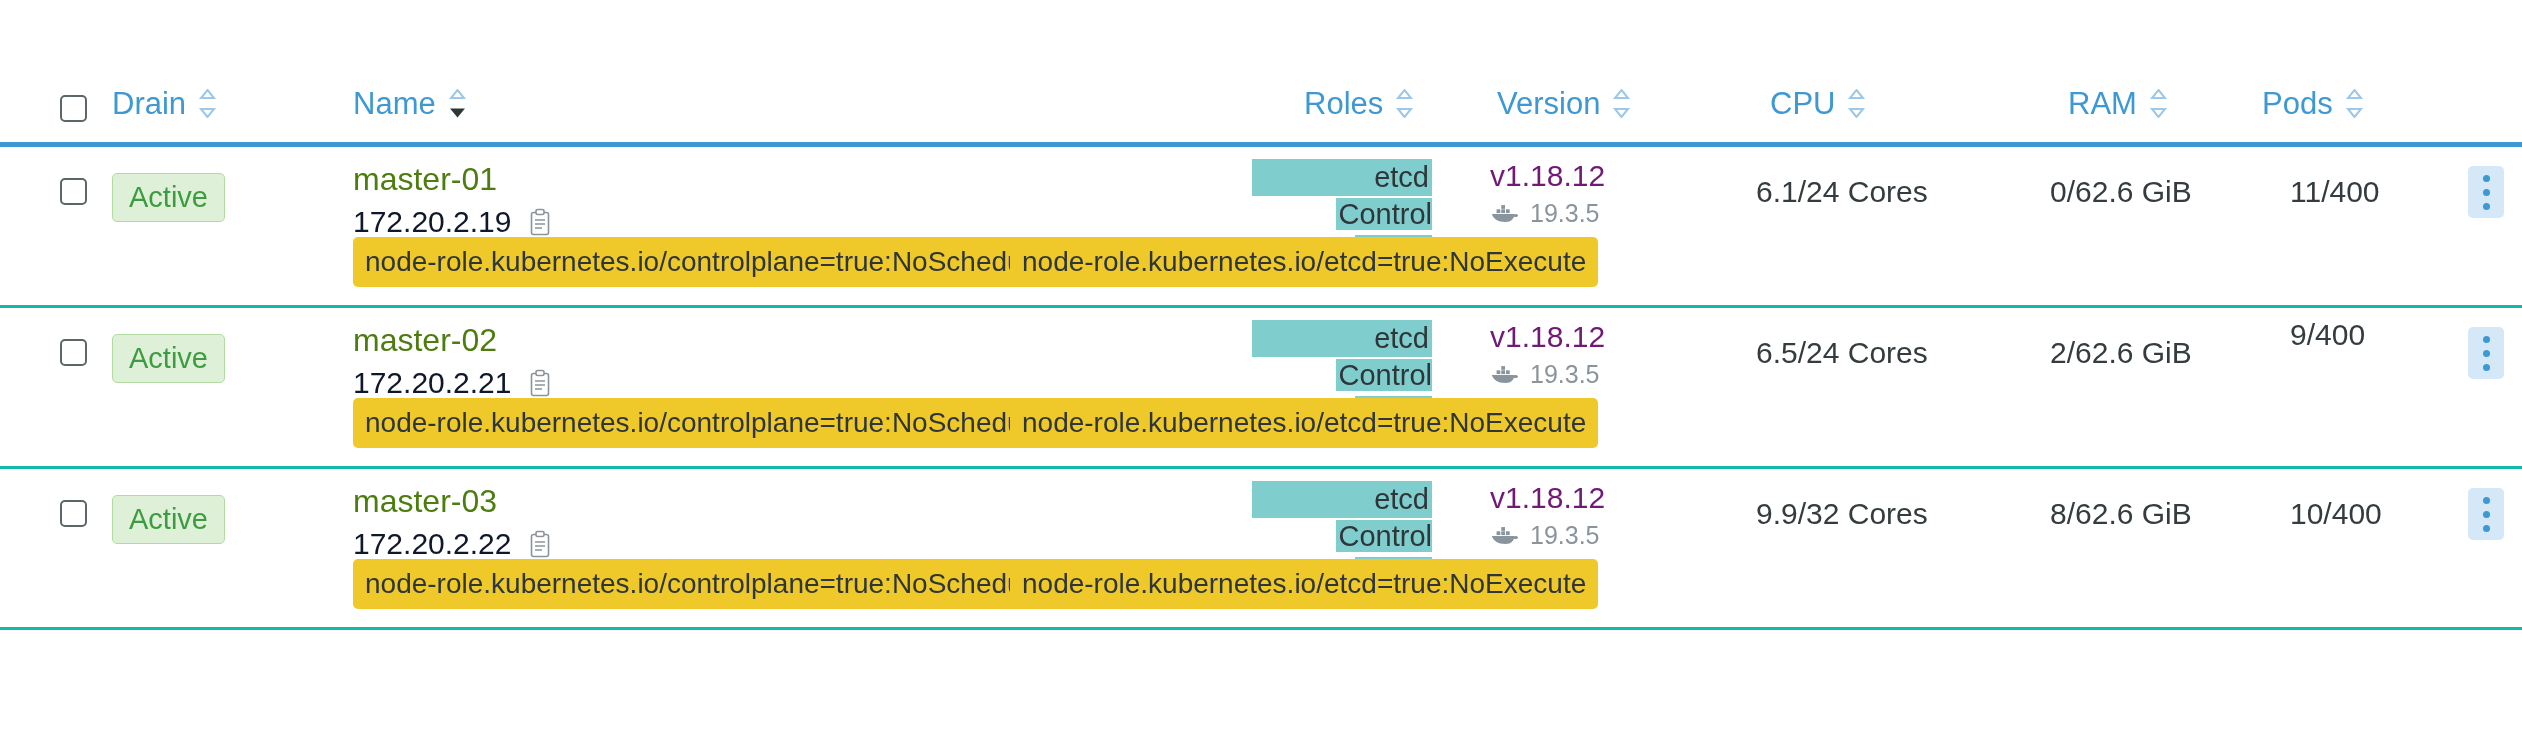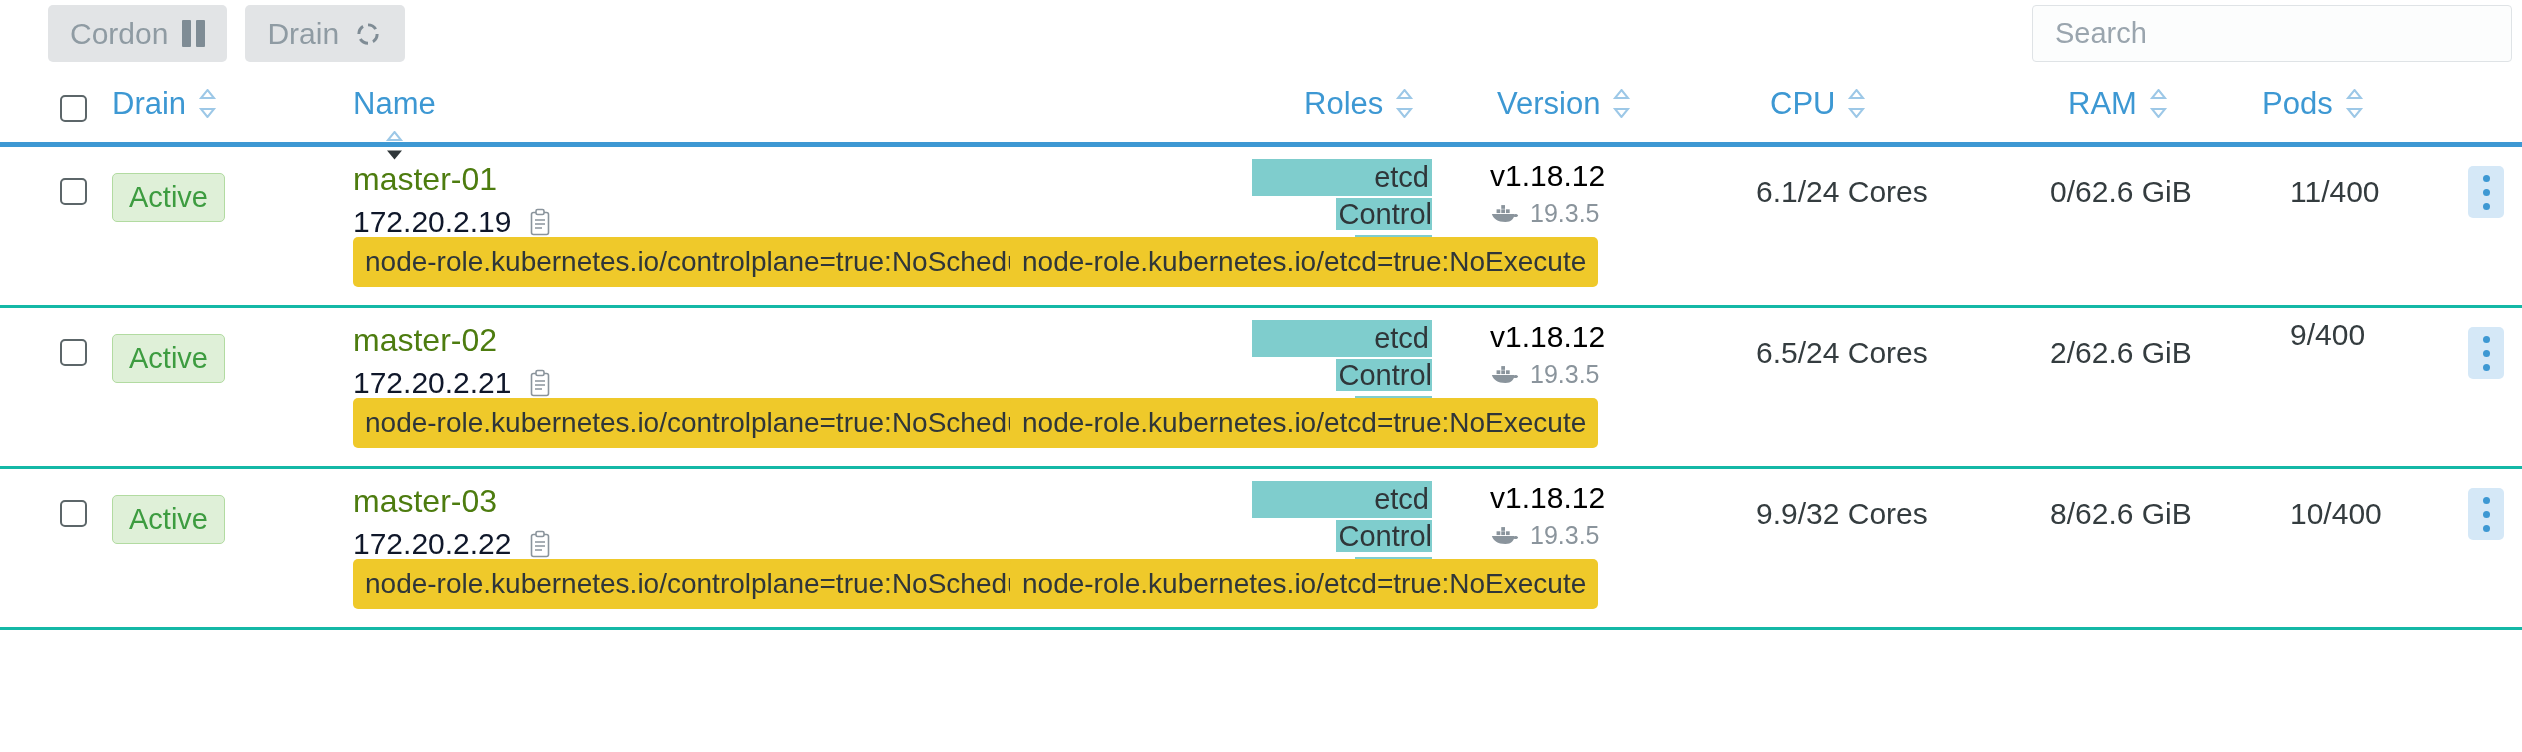--- a/index.html
+++ b/index.html
@@ -187,21 +187,21 @@
     line-height: 1.28;
     padding: 0 3px;
   }
   .roles-box {
     position: absolute;
     width: 180px;
     line-height: 1.28;
   }
   .roles-box .r1 { display: block; }
 
-  .version-main { color: #000000; font-size: 30px; }
+  .version-main { color: #701a75; font-size: 30px; }
   .engine-line {
     display: flex;
     align-items: center;
     gap: 10px;
     color: #8a949c;
     font-size: 25px;
     margin-top: 10px;
   }
   .whale { display: block; width: 30px; height: 22px; }
 
@@ -238,62 +238,36 @@
     padding: 11px 12px;
     border-radius: 5px;
     white-space: nowrap;
   }
 </style>
 </head>
 <body>
 
 <div id="page">
 
-  <div class="toolbar">
-    <div class="btn-group">
-      <button class="bulk-btn">
-        <span class="label">Cordon</span>
-        <span class="pause-icon">
-            <i></i>
-            <i></i>
-          </span>
-      </button>
-      <button class="bulk-btn">
-        <span class="label">Drain</span>
-        <span>
-          <svg class="drain-icon" viewBox="0 0 24 24" aria-hidden="true">
-            <path fill="#7f8c95" d="M12 3.5a8.5 8.5 0 0 1 7.2 4l-2.1 1.1A6.1 6.1 0 0 0 12 5.9V3.5z"></path>
-            <path fill="#7f8c95" d="M20.5 12a8.5 8.5 0 0 1-4 7.2l-1.1-2.1A6.1 6.1 0 0 0 18.1 12h2.4z"></path>
-            <path fill="#7f8c95" d="M12 20.5A8.5 8.5 0 0 1 4.8 16.5l2.1-1.1A6.1 6.1 0 0 0 12 18.1v2.4z"></path>
-            <path fill="#7f8c95" d="M3.5 12a8.5 8.5 0 0 1 4-7.2l1.1 2.1A6.1 6.1 0 0 0 5.9 12H3.5z"></path>
-          </svg>
-        </span>
-      </button>
-    </div>
-
-    <div class="search-wrap">
-      <input class="search-input" type="text" placeholder="Search" style="">
-    </div>
-  </div>
 
   <div class="table">
     <div class="thead">
       <span class="chk" style="position:absolute;left:60px;top:19px;"></span>
       <div class="th" style="left:112px;">
         <span>Drain</span>
         <span class="sort-ico">
           <svg width="19" height="13" viewBox="0 0 19 13">
               <path d="M9.5 1 16 9H3z" fill="none" stroke="#9dc8e7" stroke-width="2"></path>
             </svg>
           <svg width="19" height="13" viewBox="0 0 19 13">
               <path d="M9.5 12 3 4h13z" fill="none" stroke="#9dc8e7" stroke-width="2"></path>
             </svg>
         </span>
       </div>
-      <div class="th" style="left:353px;flex-direction:column;">
+      <div class="th" style="left:353px;">
         <span>Name</span>
         <span class="sort-ico">
           <svg width="19" height="13" viewBox="0 0 19 13">
               <path d="M9.5 1 16 9H3z" fill="none" stroke="#9dc8e7" stroke-width="2"></path>
             </svg>
           <svg width="19" height="13" viewBox="0 0 19 13">
               <path d="M9.5 12.5 2 3.5h15z" fill="#2f3639"></path>
             </svg>
         </span>
       </div>

